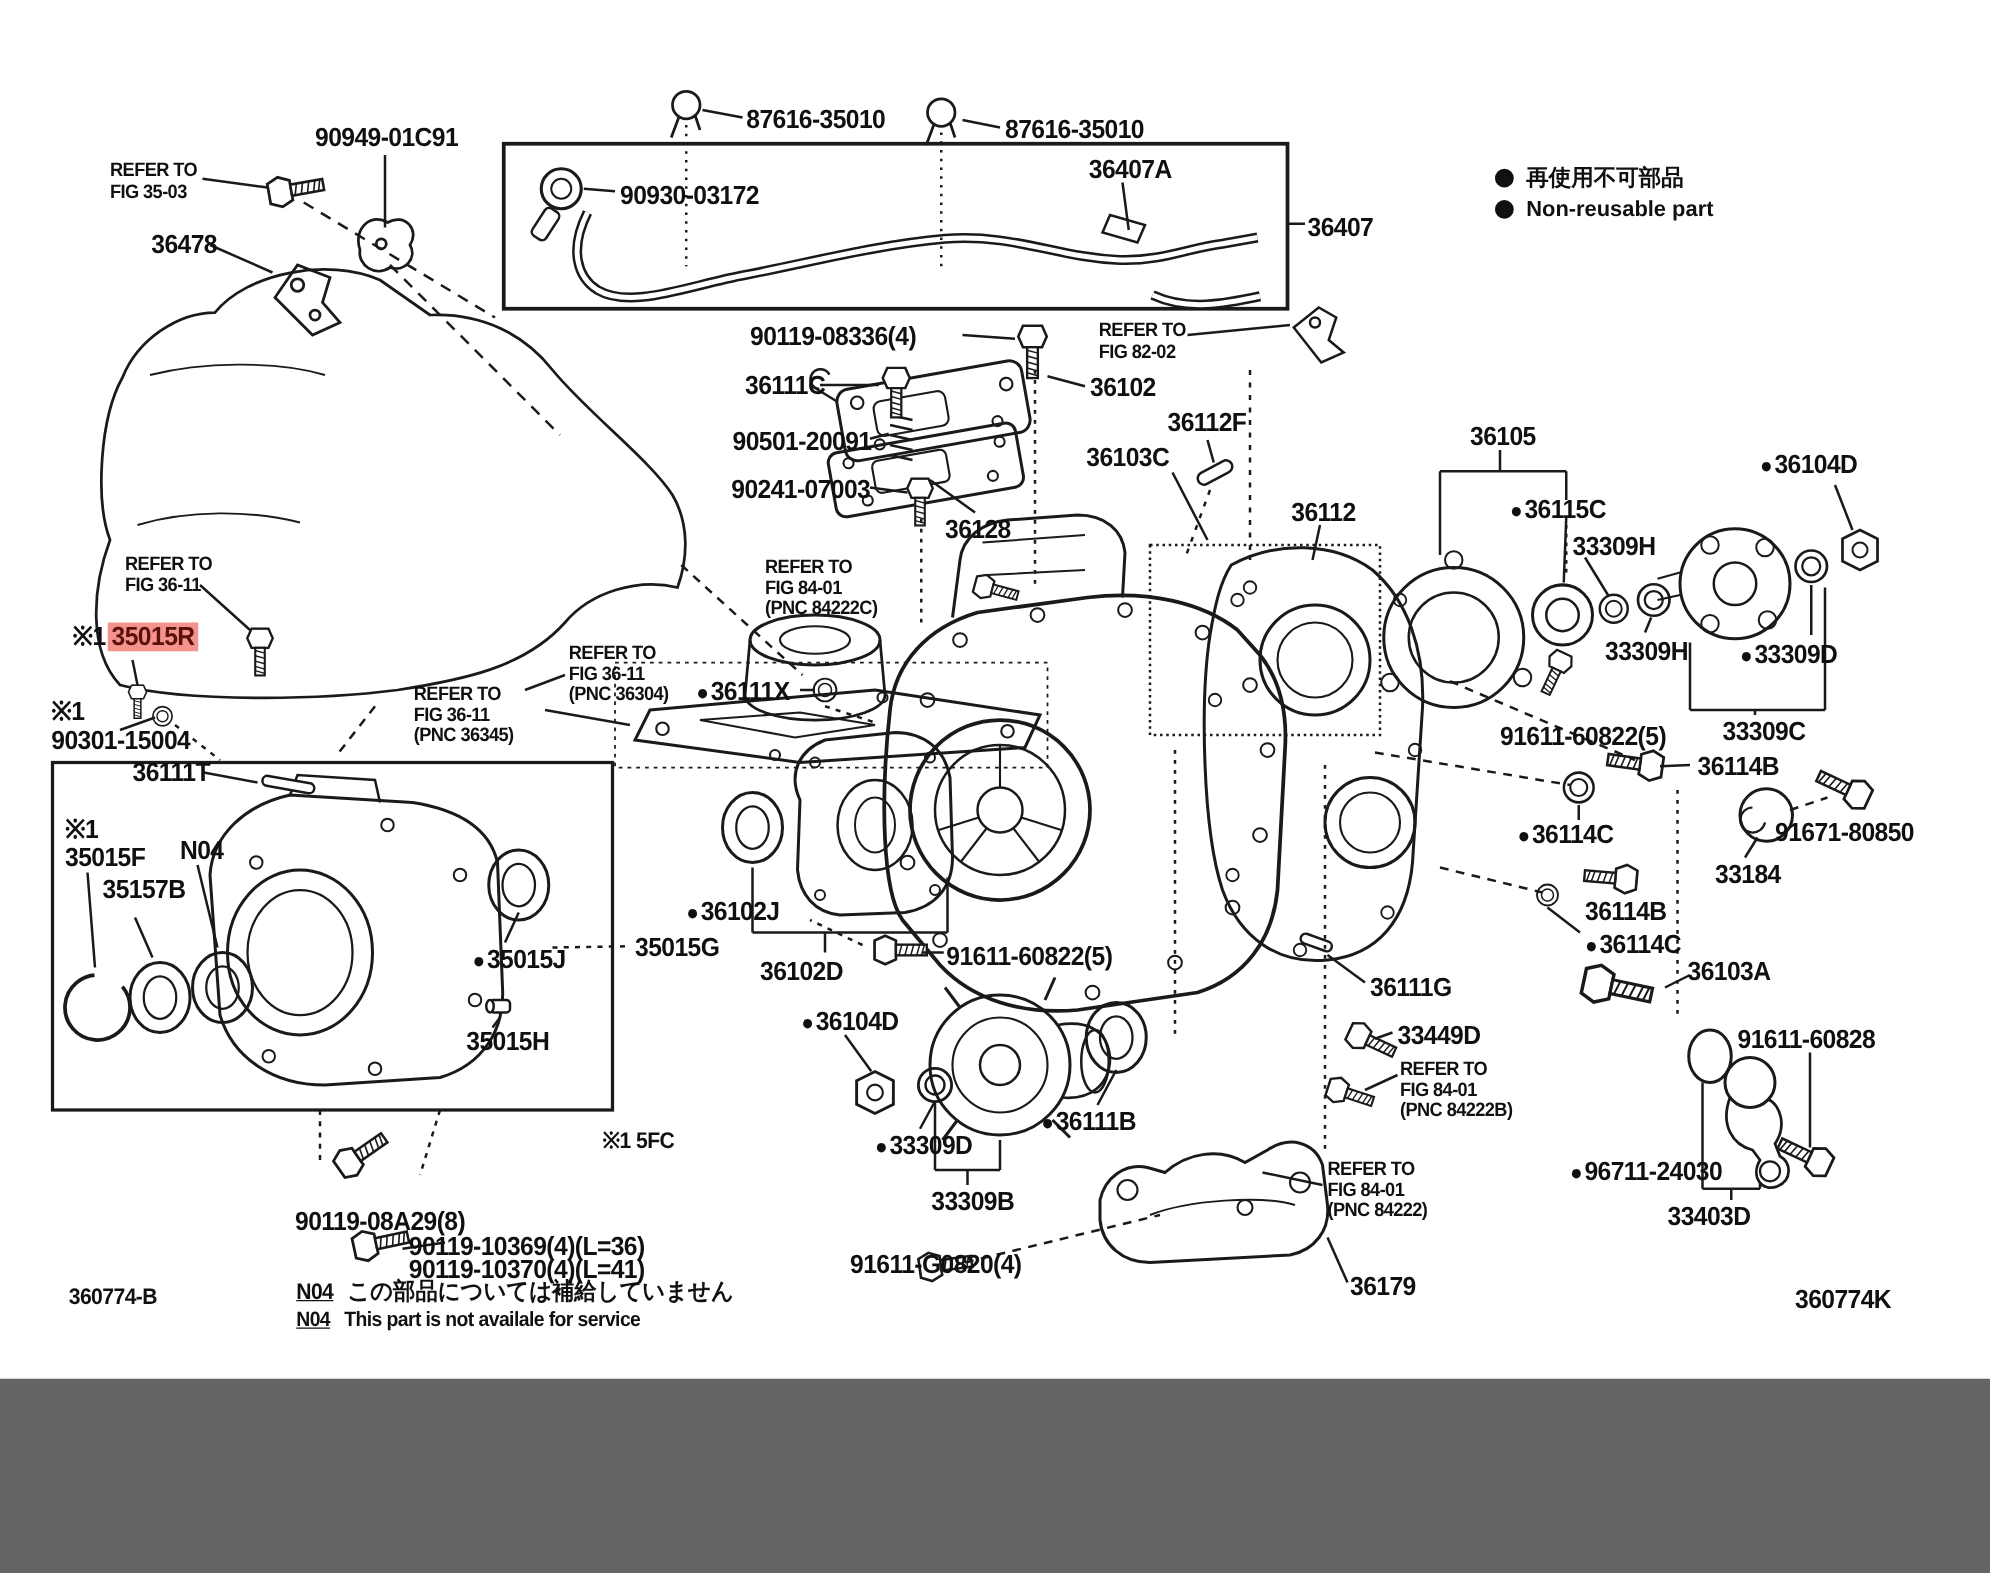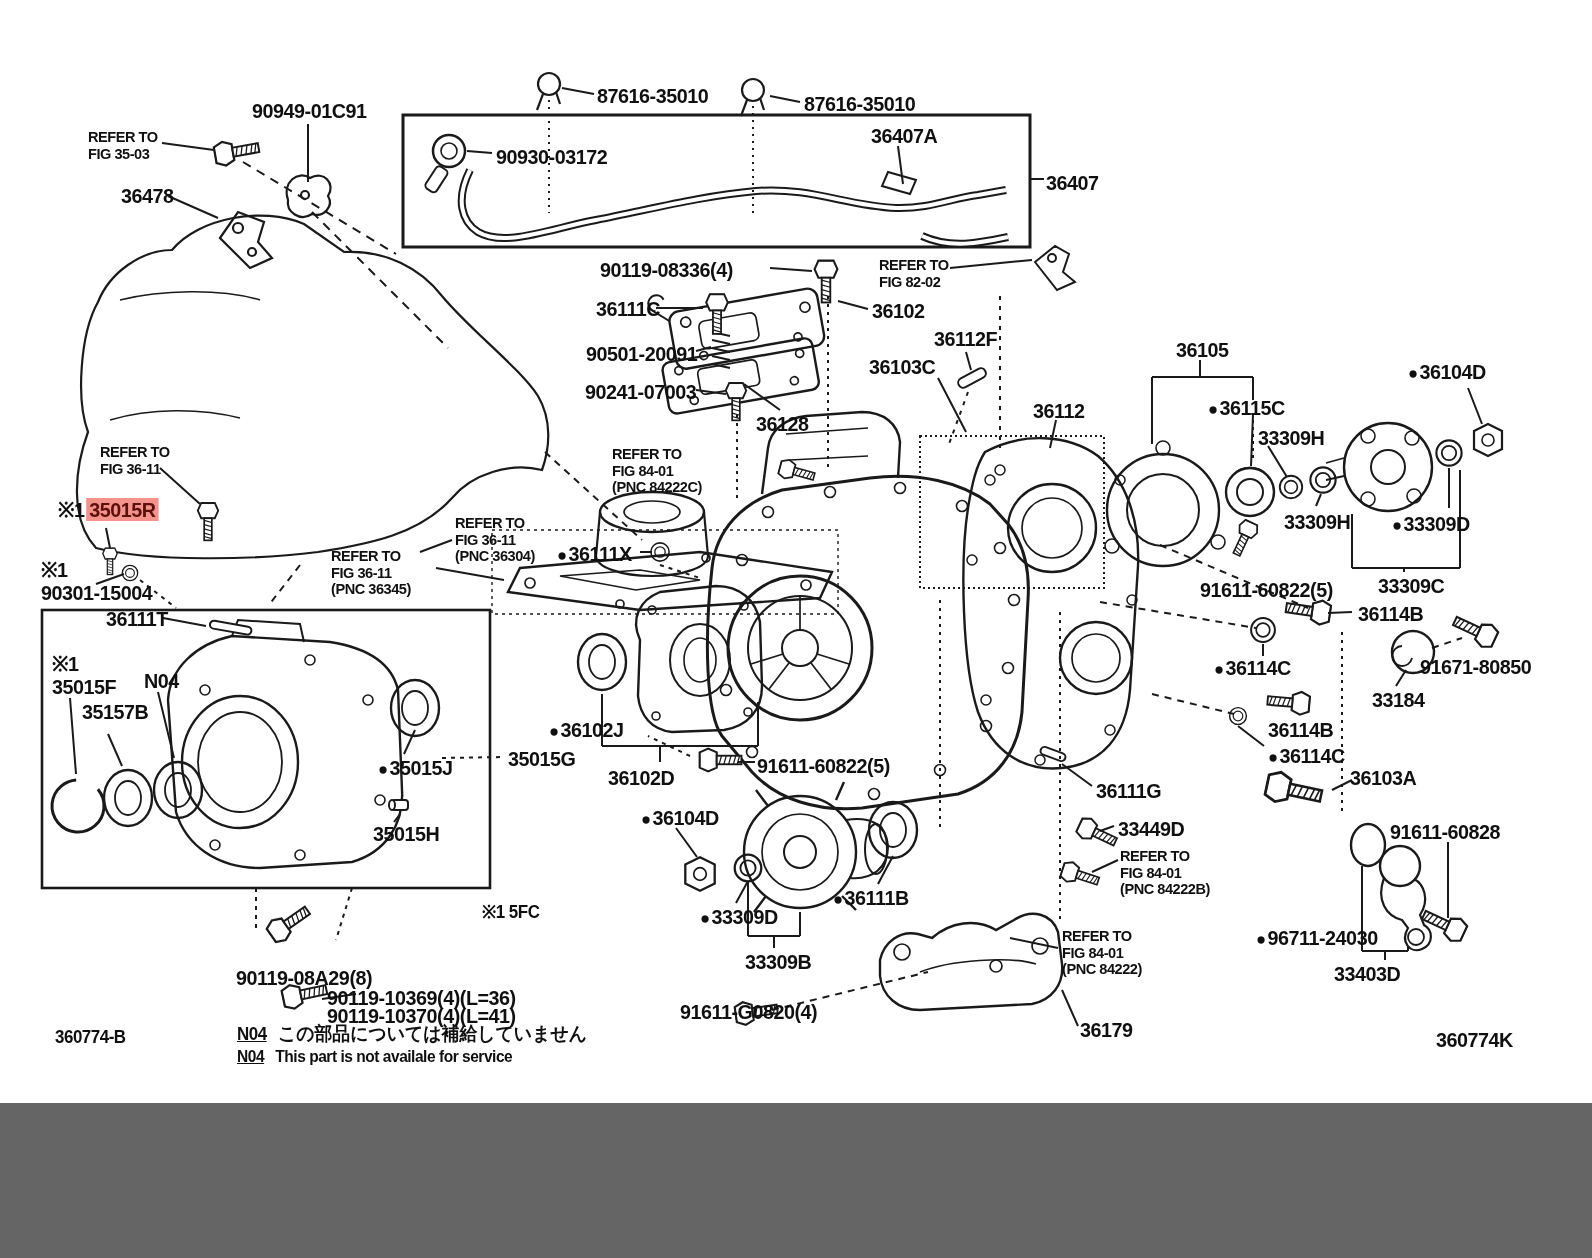--- a/index.html
+++ b/index.html
@@ -307,20 +307,30 @@
     <path d="M828,296 L828,468 M737,415 L737,502" stroke-dasharray="3,5"></path>
     <path d="M1000,296 L1000,448 M968,392 L949,444" stroke-dasharray="4,6"></path>
     <path d="M940,600 L940,828 M1060,612 L1060,922 M1342,632 L1342,812" stroke-dasharray="3,5"></path>
     <path d="M1160,545 L1308,608 M1100,602 L1256,628 M1152,694 L1234,714 M1432,648 L1462,638" stroke-dasharray="7,6"></path>
     <path d="M772,1010 L928,972 M545,452 L642,540 M300,565 L268,606" stroke-dasharray="7,6"></path>
     <path d="M256,888 L256,932 M352,888 L336,940 M140,580 L176,608 M442,758 L504,757 M690,756 L648,736 M660,565 L700,578" stroke-dasharray="4,5"></path>
     <path d="M1253,420 L1253,460" stroke-dasharray="3,4"></path>
   </g>
 </svg>
 
+<div id="legend">
+  <div class="row">
+    <span class="dot"></span>
+    <span class="jp">再使用不可部品</span>
+  </div>
+  <div class="row">
+    <span class="dot"></span>
+    <span class="en2">Non-reusable part</span>
+  </div>
+</div>
 
 <div id="labels">
       <div class="lbl lg" style="left: 252px; top: 99px;">
         <div><span>90949-01C91</span></div>
       </div>
       <div class="lbl sm" style="left: 88px; top: 129px;">
         <div><span>REFER TO</span></div>
         <div><span>FIG 35-03</span></div>
       </div>
       <div class="lbl lg" style="left: 121px; top: 184px;">

